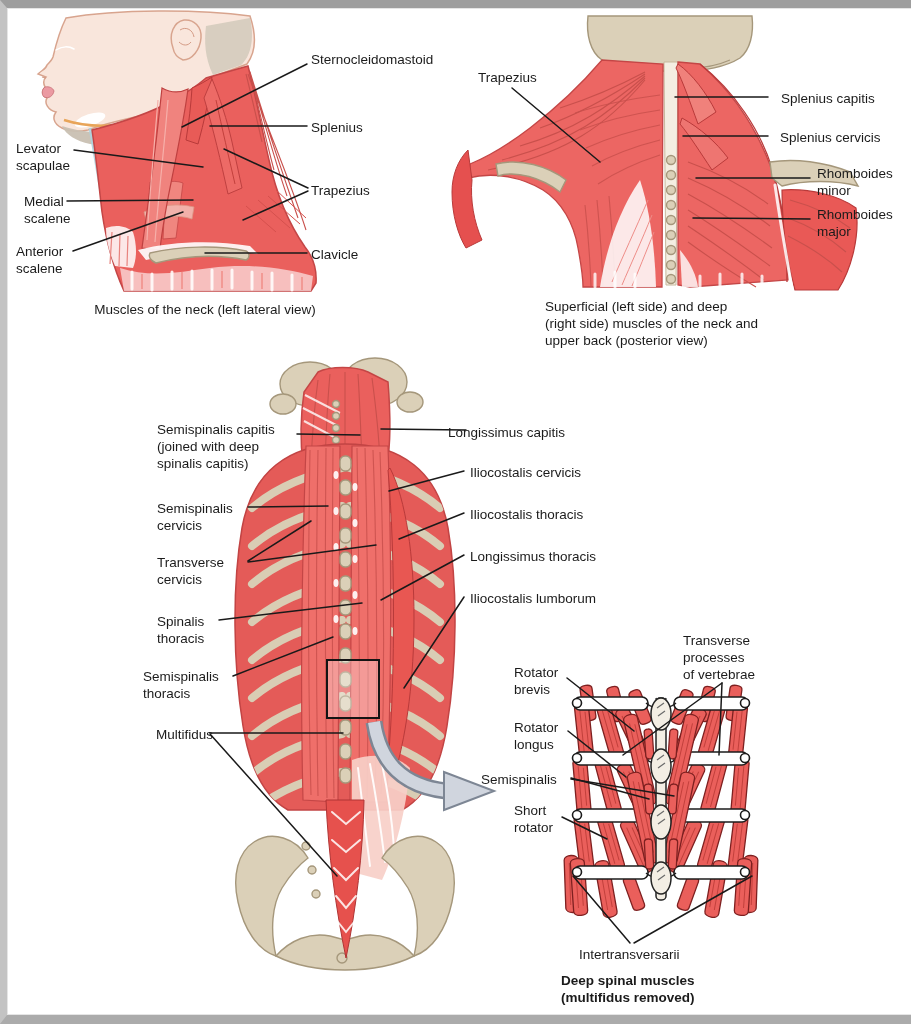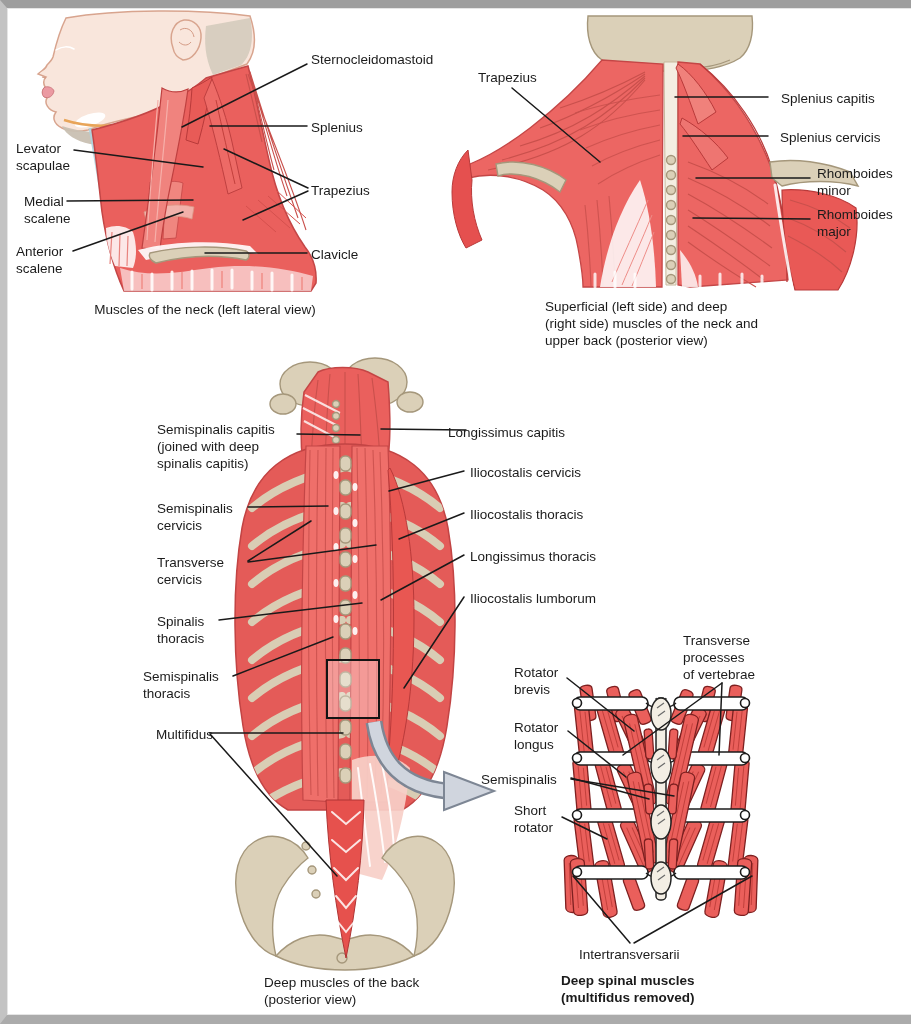--- a/index.html
+++ b/index.html
@@ -350,22 +350,20 @@
 <div class="lbl" style="left:157px;top:613px">Spinalis
 thoracis</div>
 <div class="lbl" style="left:143px;top:668px">Semispinalis
 thoracis</div>
 <div class="lbl" style="left:156px;top:726px">Multifidus</div>
 <div class="lbl" style="left:448px;top:424px">Longissimus capitis</div>
 <div class="lbl" style="left:470px;top:464px">Iliocostalis cervicis</div>
 <div class="lbl" style="left:470px;top:506px">Iliocostalis thoracis</div>
 <div class="lbl" style="left:470px;top:548px">Longissimus thoracis</div>
 <div class="lbl" style="left:470px;top:590px">Iliocostalis lumborum</div>
-<div class="cap" style="left:264px;top:974px">Deep muscles of the back
-(posterior view)</div>
 
 <div class="lbl" style="left:514px;top:664px">Rotator
 brevis</div>
 <div class="lbl" style="left:514px;top:719px">Rotator
 longus</div>
 <div class="lbl" style="left:481px;top:771px">Semispinalis</div>
 <div class="lbl" style="left:514px;top:802px">Short
 rotator</div>
 <div class="lbl" style="left:683px;top:632px">Transverse
 processes

